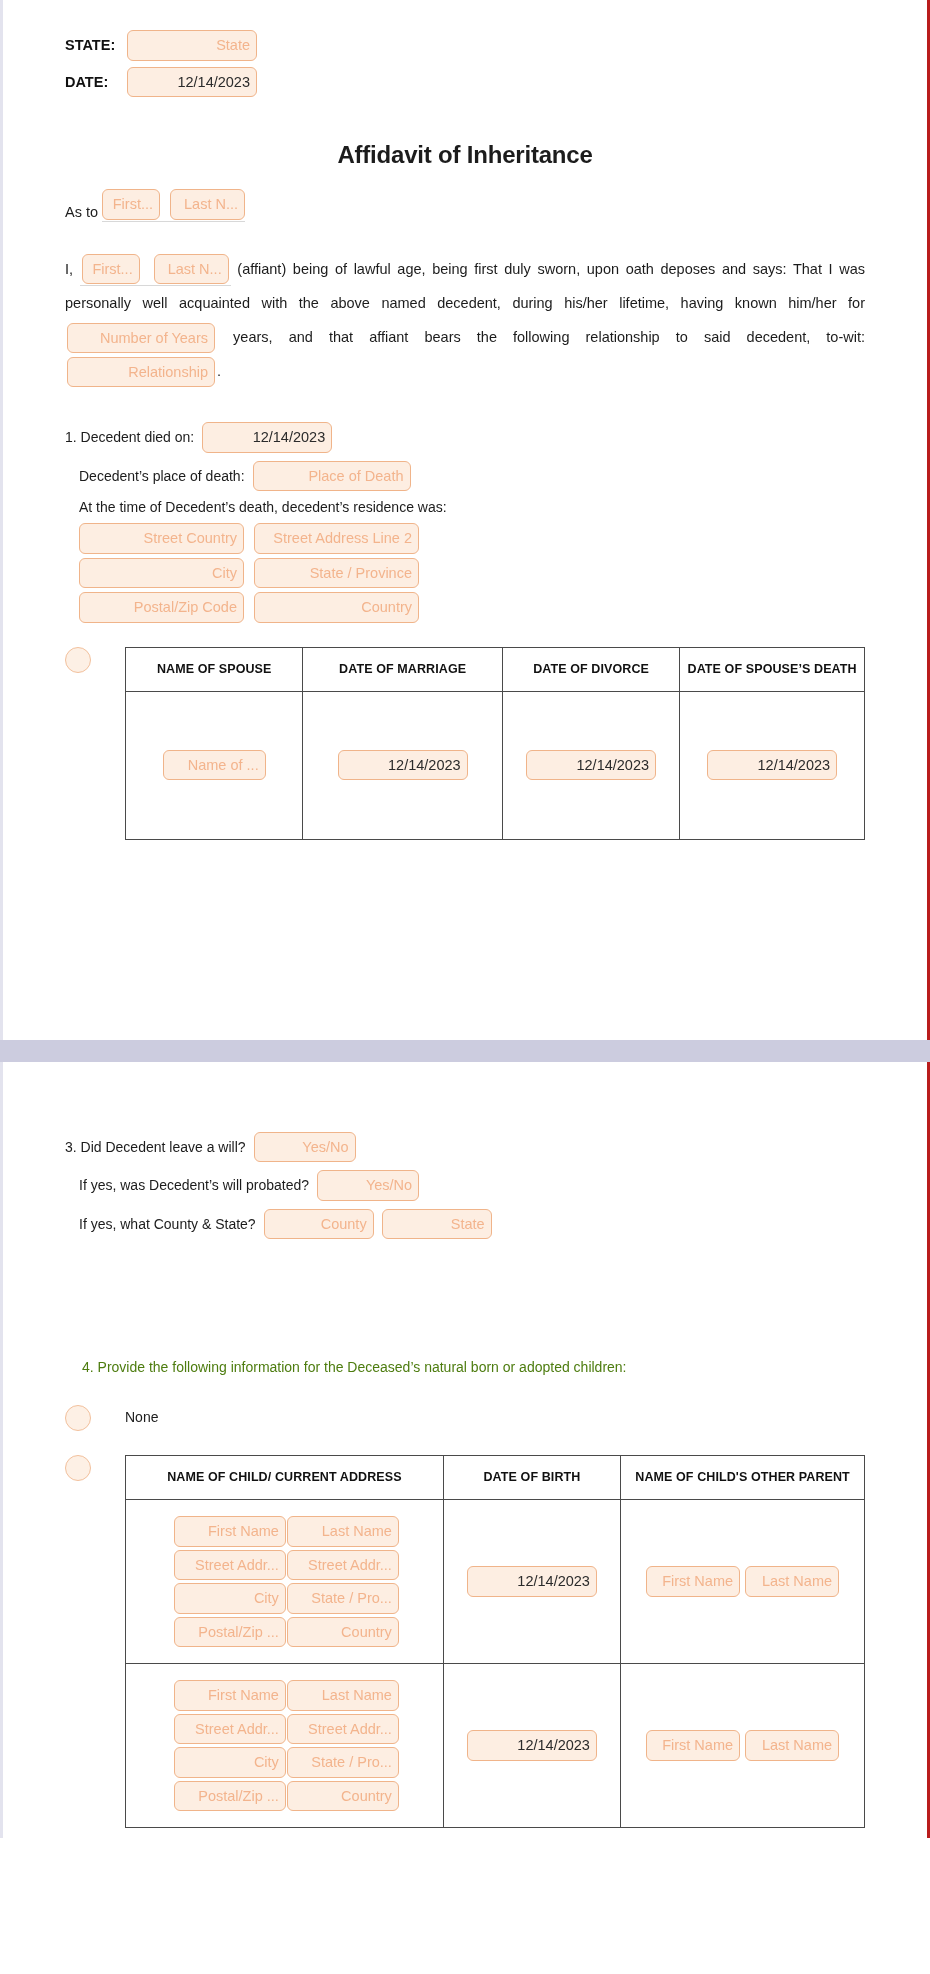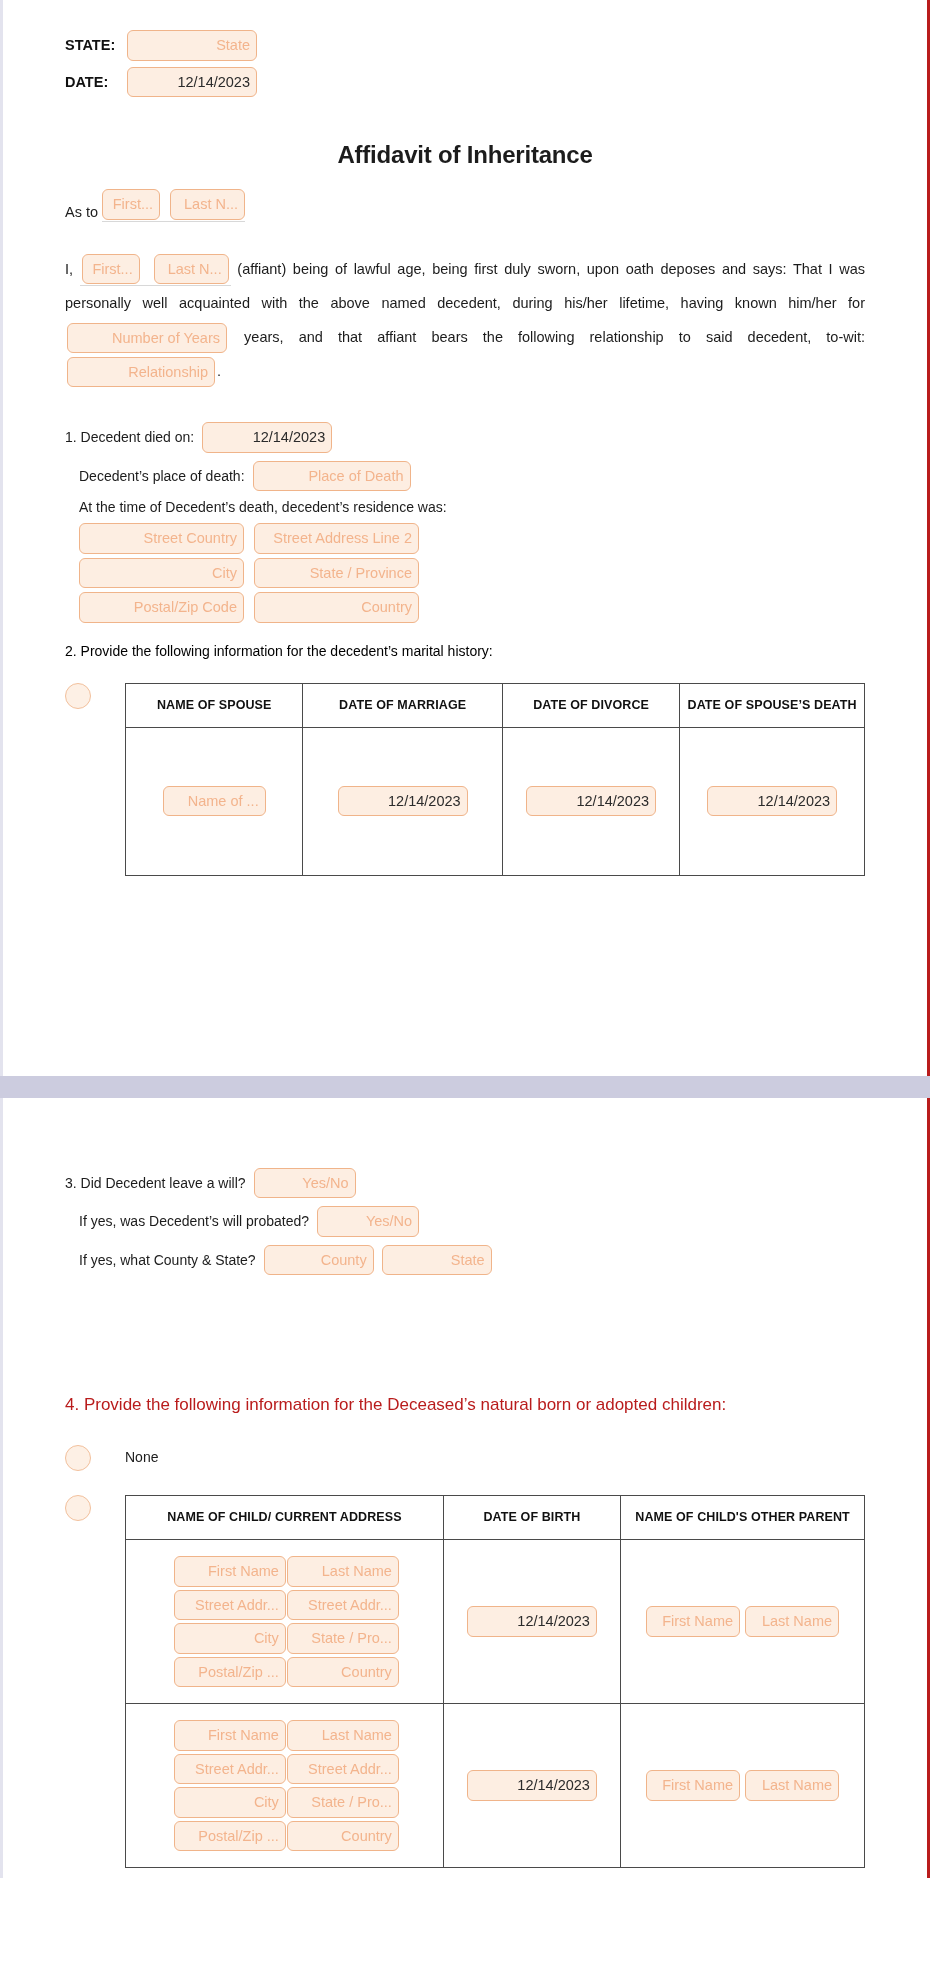--- a/index.html
+++ b/index.html
@@ -48,21 +48,21 @@
   }
   .fld.filled { color: #2b2b2b; }
 
   
   .w-state   { width: 130px; }
   .w-date    { width: 130px; }
   .w-first   { width: 58px; }
   .w-last    { width: 75px; }
   .w-first2  { width: 58px; }
   .w-last2   { width: 75px; }
-  .w-years   { width: 160px; }
+  .w-years   { width: 148px; }
   .w-rel     { width: 148px; }
   .w-ddate   { width: 130px; }
   .w-pod     { width: 158px; }
   .w-addr    { width: 165px; }
   .w-yesno   { width: 102px; }
   .w-county  { width: 110px; }
   .w-state3  { width: 110px; }
   .w-spouse  { width: 103px; }
   .w-tdate   { width: 130px; }
   .w-cname   { width: 112px; }
@@ -254,21 +254,20 @@
       <div class="addr-grid">
         <span class="fld w-addr">Street Country</span>
         <span class="fld w-addr">Street Address Line 2</span>
         <span class="fld w-addr">City</span>
         <span class="fld w-addr">State / Province</span>
         <span class="fld w-addr">Postal/Zip Code</span>
         <span class="fld w-addr">Country</span>
       </div>
     </div>
 
-    <div class="q2">2. Provide the following information for the decedent’s marital history:</div>
 
 
     <div class="table-wrap" style="margin-left:34px;margin-top:24px;">
       <span class="radio"></span>
       <div class="tbl">
         <table class="grid">
           <thead>
             <tr>
               <th style="width:24%">NAME OF SPOUSE</th>
               <th style="width:27%">DATE OF MARRIAGE</th>
@@ -312,21 +311,21 @@
         <span>If yes, was Decedent’s will probated?</span>
         <span class="fld w-yesno">Yes/No</span>
       </div>
       <div class="sec-line indent1">
         <span>If yes, what County &amp; State?</span>
         <span class="fld w-county">County</span>
         <span class="fld w-state3">State</span>
       </div>
     </div>
 
-    <div style="margin-top:120px;font-size:17px;color:#b91c1c;">4. Provide the following information for the Deceased’s natural born or adopted children:</div>
+    <div style="margin-top:120px;font-size:14px;color:#4d7c0f;margin-left:17px;">4. Provide the following information for the Deceased’s natural born or adopted children:</div>
 
     <div class="radio-row" style="margin-left:34px;">
       <span class="radio"></span>
       <span class="radio-label">None</span>
     </div>
 
     <div class="table-wrap" style="margin-left:34px;margin-top:24px;">
       <span class="radio"></span>
       <div class="tbl">
         <table class="grid">

